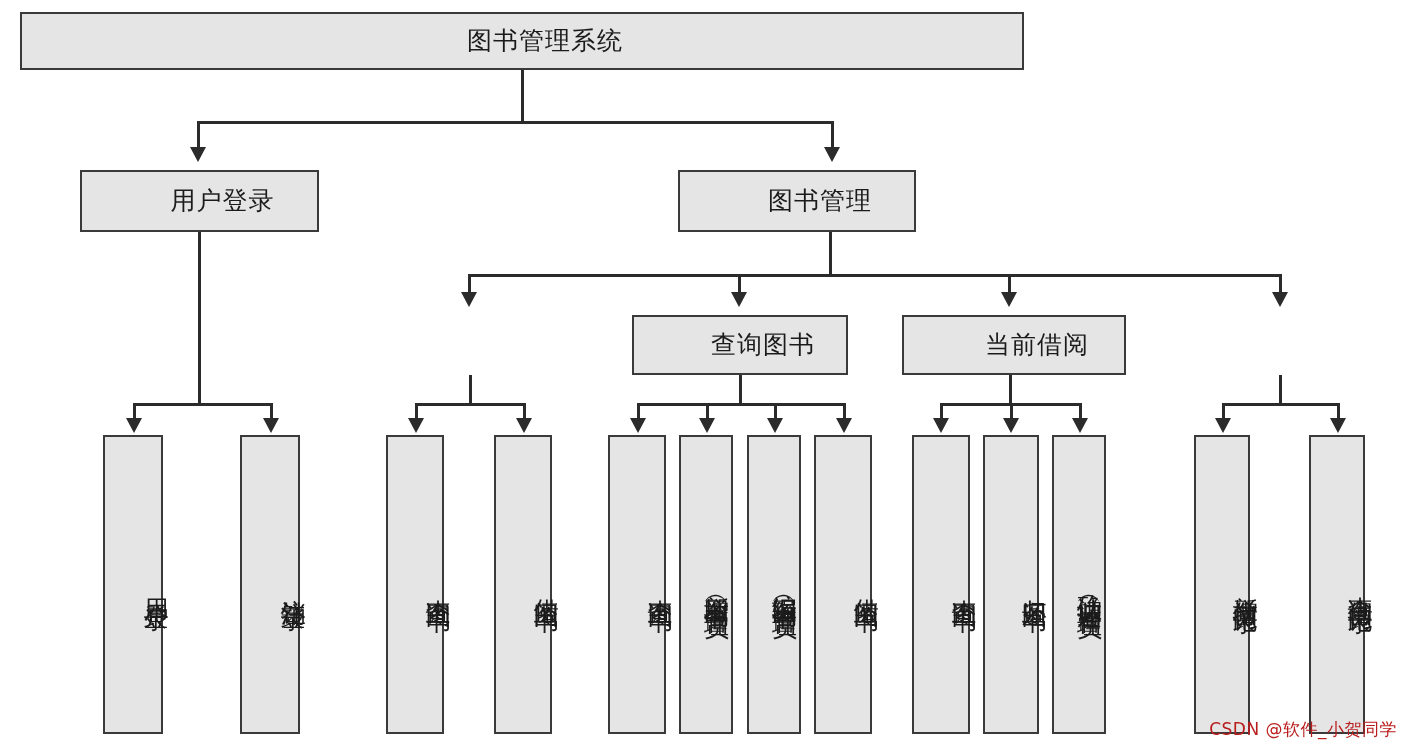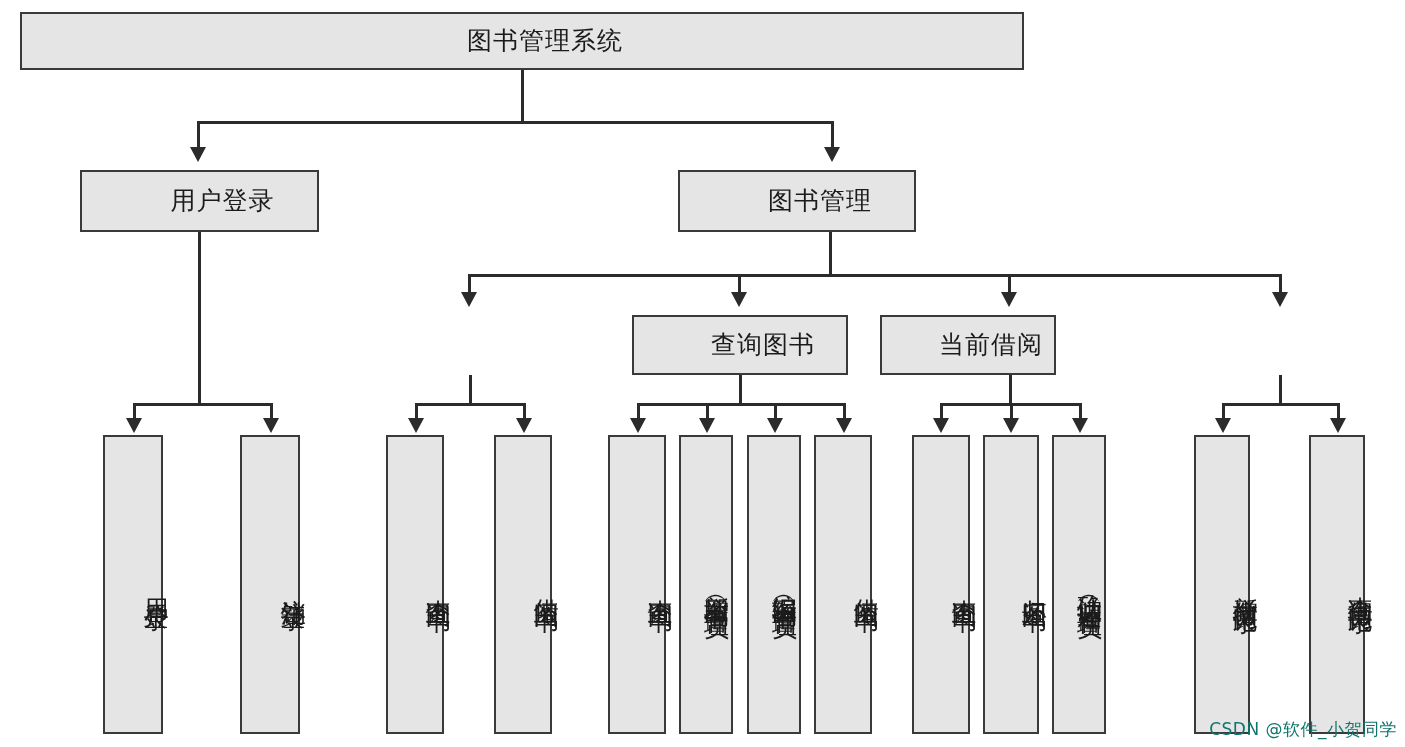--- a/index.html
+++ b/index.html
@@ -64,21 +64,21 @@
     height: 0;
     border-left: 8px solid transparent;
     border-right: 8px solid transparent;
     border-top: 15px solid #2b2b2b;
   }
   #watermark {
     position: absolute;
     right: 8px;
     bottom: 6px;
     font-size: 17px;
-    color: #0f766e;
+    color: #b91c1c;
     white-space: nowrap;
     letter-spacing: 0.5px;
   }
 </style>
 </head>
 <body>
 
 <div id="canvas">
 
   <div class="node h" style="left:20px; top:12px; width:1004px; height:58px;">
@@ -115,21 +115,21 @@
   <div class="line vline" style="left:738px; top:274px; height:20px;"></div>
   <div class="arrow" style="left:731px; top:292px;"></div>
   <div class="line vline" style="left:1008px; top:274px; height:20px;"></div>
   <div class="arrow" style="left:1001px; top:292px;"></div>
   <div class="line vline" style="left:1279px; top:274px; height:20px;"></div>
   <div class="arrow" style="left:1272px; top:292px;"></div>
 
   <div class="node h" style="left:632px; top:315px; width:216px; height:60px;">
     <span>查询图书</span>
   </div>
-  <div class="node h" style="left:880px; top:315px; width:176px; height:60px;align-items:center;">
+  <div class="node h" style="left:902px; top:315px; width:224px; height:60px;align-items:center;">
     <span>当前借阅</span>
   </div>
 
   <div class="line vline" style="left:469px; top:375px; height:30px;"></div>
   <div class="line hline" style="left:415px; top:403px; width:110px;"></div>
   <div class="line vline" style="left:415px; top:403px; height:17px;"></div>
   <div class="arrow" style="left:408px; top:418px;"></div>
   <div class="line vline" style="left:523px; top:403px; height:17px;"></div>
   <div class="arrow" style="left:516px; top:418px;"></div>
 

